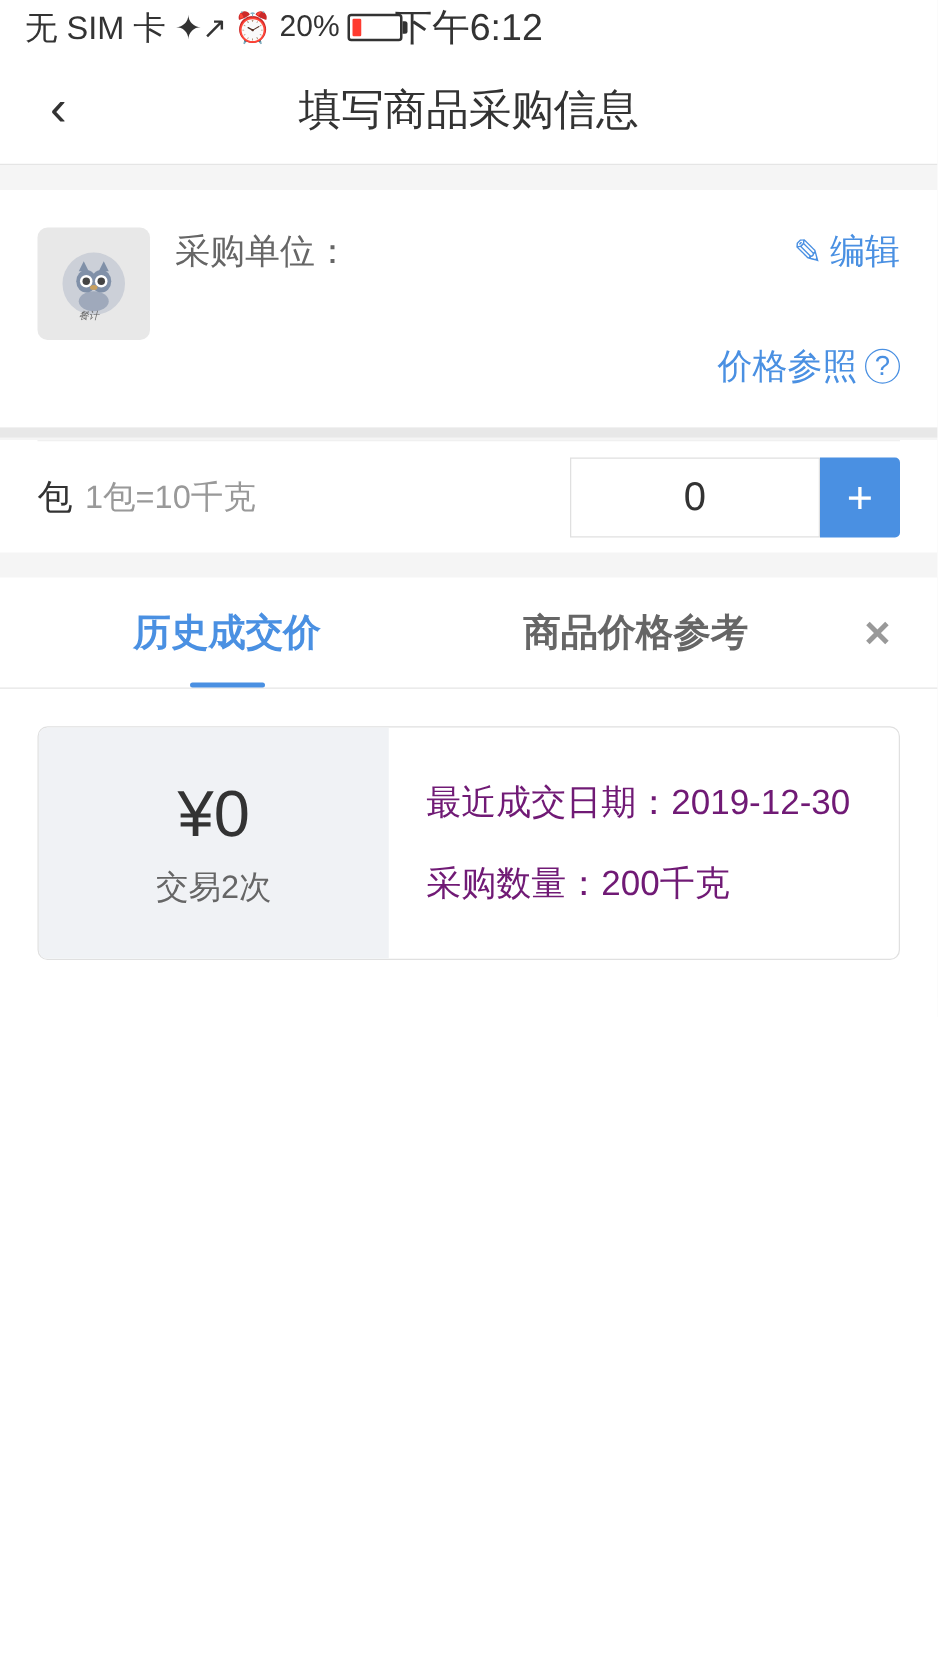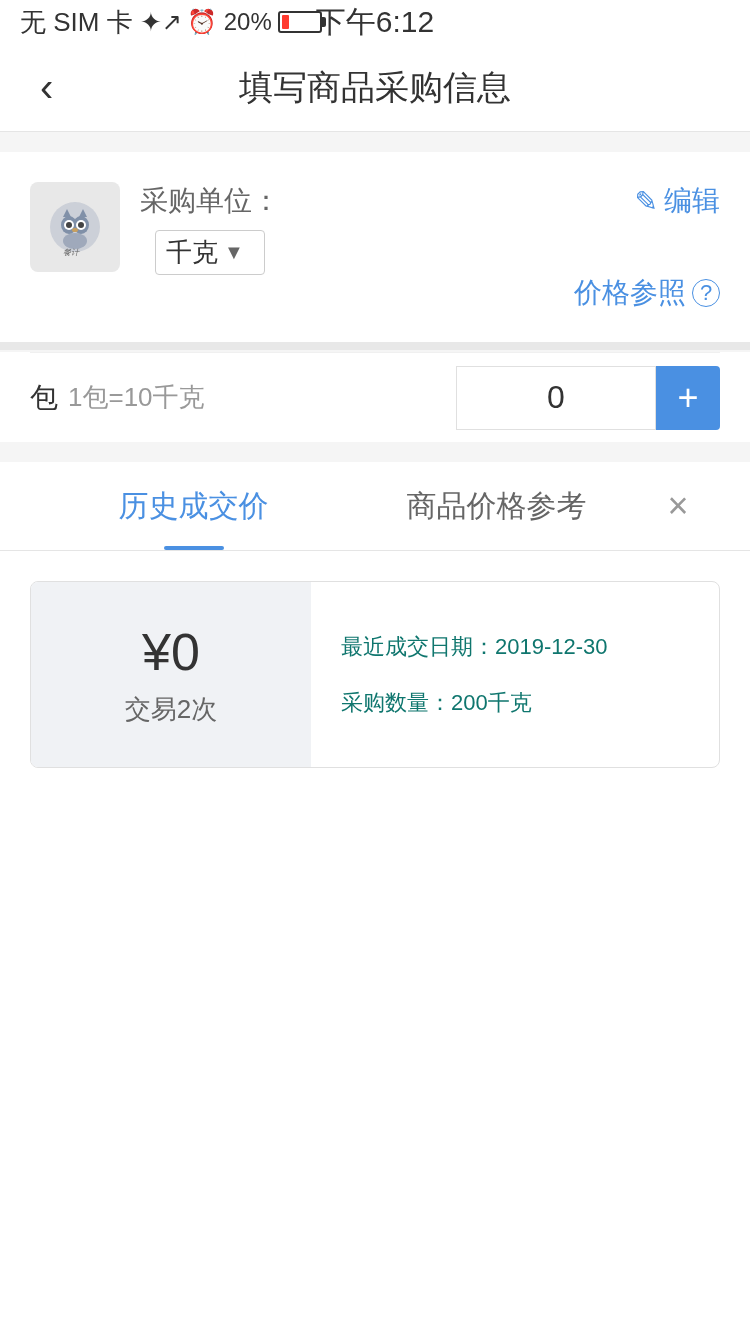--- a/index.html
+++ b/index.html
@@ -249,22 +249,23 @@
 
     
     .tabs-section {
       background: #fff;
       margin-top: 20px;
     }
     .tabs-header {
       display: flex;
       align-items: center;
       border-bottom: 1px solid #e5e5e5;
-      padding: 0 42px;
+      padding: 0 18px;
       position: relative;
+      font-weight: bold;
     }
     .tab-item {
       flex: 1;
       height: 88px;
       display: flex;
       align-items: center;
       justify-content: center;
       font-size: 30px;
       cursor: pointer;
       position: relative;
@@ -327,22 +328,22 @@
     }
     .price-card-right {
       flex: 1;
       padding: 30px 30px;
       display: flex;
       flex-direction: column;
       gap: 20px;
       justify-content: center;
     }
     .price-detail-row {
-      font-size: 22px;
-      color: #0f766e;
+      font-size: 28px;
+      color: #701a75;
       line-height: 1.6;
     }
 
     
     .main-content {
       background: #fff;
       min-height: 700px;
     }
   </style>
 </head>
@@ -390,24 +391,20 @@
           <polygon points="34,20 38,12 42,20" fill="#8090a8"></polygon>
 
           <ellipse cx="30" cy="44" rx="12" ry="8" fill="#8090a8" opacity="0.6"></ellipse>
 
           <text x="26" y="58" font-size="8" fill="#666" text-anchor="middle">餐计</text>
         </svg>
       </div>
       <div class="product-info">
         <div class="product-unit-row">
           <span class="unit-label">采购单位：</span>
-          <div class="unit-select">
-            <span>千克</span>
-            <span class="unit-select-arrow">▼</span>
-          </div>
         </div>
       </div>
     </div>
     <div class="product-right">
       <div class="edit-link">
         <span>✎</span>
         <span>编辑</span>
       </div>
       <div class="price-ref">
         <span>价格参照</span>

